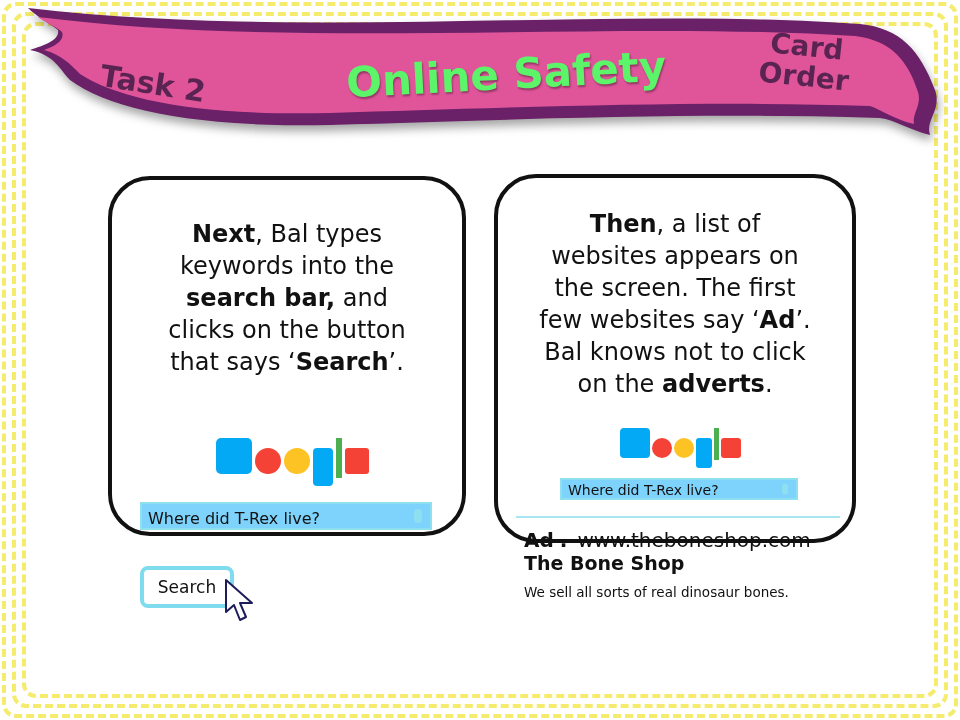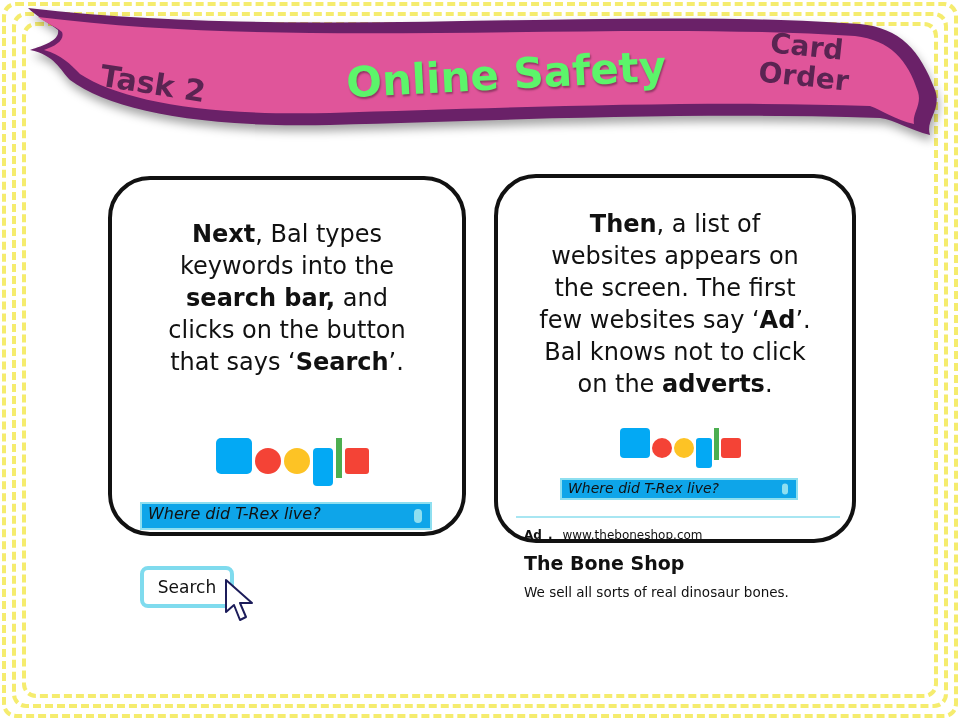--- a/index.html
+++ b/index.html
@@ -15,26 +15,26 @@
   .card-order { left:760px; top:32px; font-size:28px; color:#5a2452; line-height:30px; text-align:center; transform:rotate(6deg); }
   .card { position:absolute; background:#fff; border:4px solid #111; border-radius:42px; box-sizing:border-box; }
   .card-left { left:108px; top:176px; width:358px; height:360px; }
   .card-right { left:494px; top:174px; width:362px; height:369px; }
   .card-text { position:absolute; left:0; right:0; text-align:center; font-size:24px; line-height:32px; color:#111; }
   .card-left .card-text { top:38px; padding:0 40px; }
   .card-right .card-text { top:30px; padding:0 36px; }
   .g-logo { position:absolute; display:flex; align-items:flex-start; gap:3px; }
   .g-sq { border-radius:5px; }
   .g-o { border-radius:50%; }
-  .search-box { position:absolute; border:2px solid #8edff0; background:#0ea5e9; box-sizing:border-box; display:flex; align-items:flex-start; font-size:16px; color:#111; padding-left:6px;font-style:italic; }
+  .search-box { position:absolute; border:2px solid #8edff0; background:#7dd3fc; box-sizing:border-box; display:flex; align-items:flex-end; font-size:16px; color:#111; padding-left:6px; }
   .mic { position:absolute; right:8px; top:50%; transform:translateY(-50%); width:8px; height:14px; border-radius:4px; background:#8edff0; }
   .search-btn { position:absolute; left:28px; top:386px; width:94px; height:42px; border:4px solid #7fdbee; border-radius:8px; box-sizing:border-box; background:#fff; display:flex; align-items:center; justify-content:center; font-size:17px; color:#111; cursor:pointer; }
   .cursor { position:absolute; left:112px; top:398px; width:38px; height:46px; }
   .divider { position:absolute; left:18px; top:338px; width:324px; height:2px; background:#a8e6f2; }
-  .ad-line { position:absolute; left:26px; top:350px; font-size:12px; color:#111; }
+  .ad-line { position:absolute; left:26px; top:350px; font-size:20px; color:#111; }
   .ad-line b { margin-right:6px; }
   .ad-title { position:absolute; left:26px; top:374px; font-size:19px; font-weight:bold; color:#111; }
   .ad-desc { position:absolute; left:26px; top:404px; font-size:13.5px; line-height:20px; color:#111; }
 </style>
 </head>
 <body>
 
 <div class="frame f1"></div>
 <div class="frame f2"></div>
 <div class="frame f3"></div>

